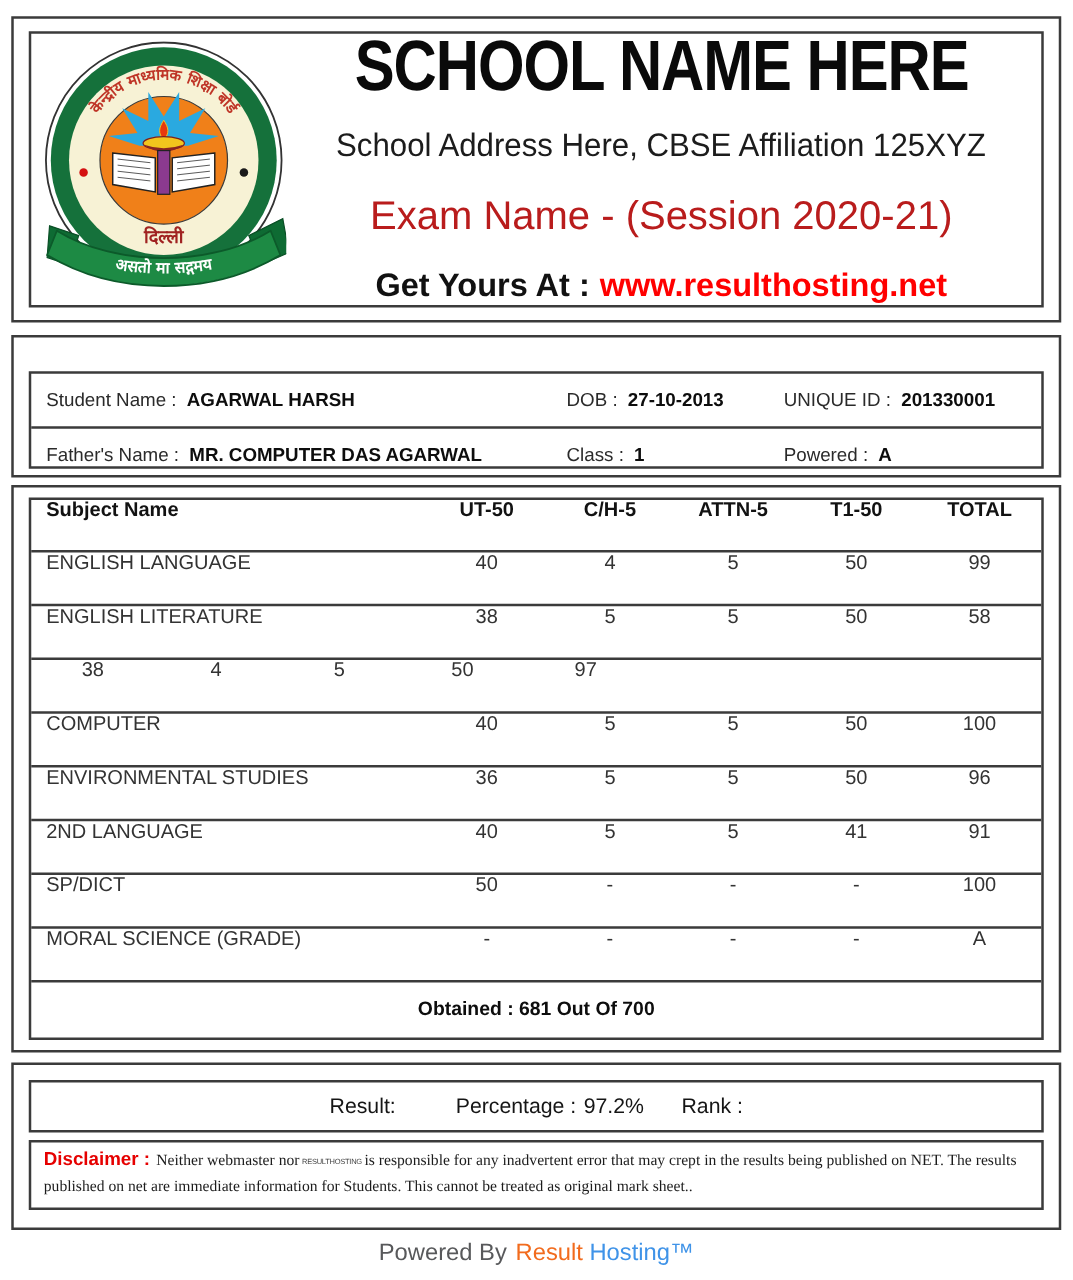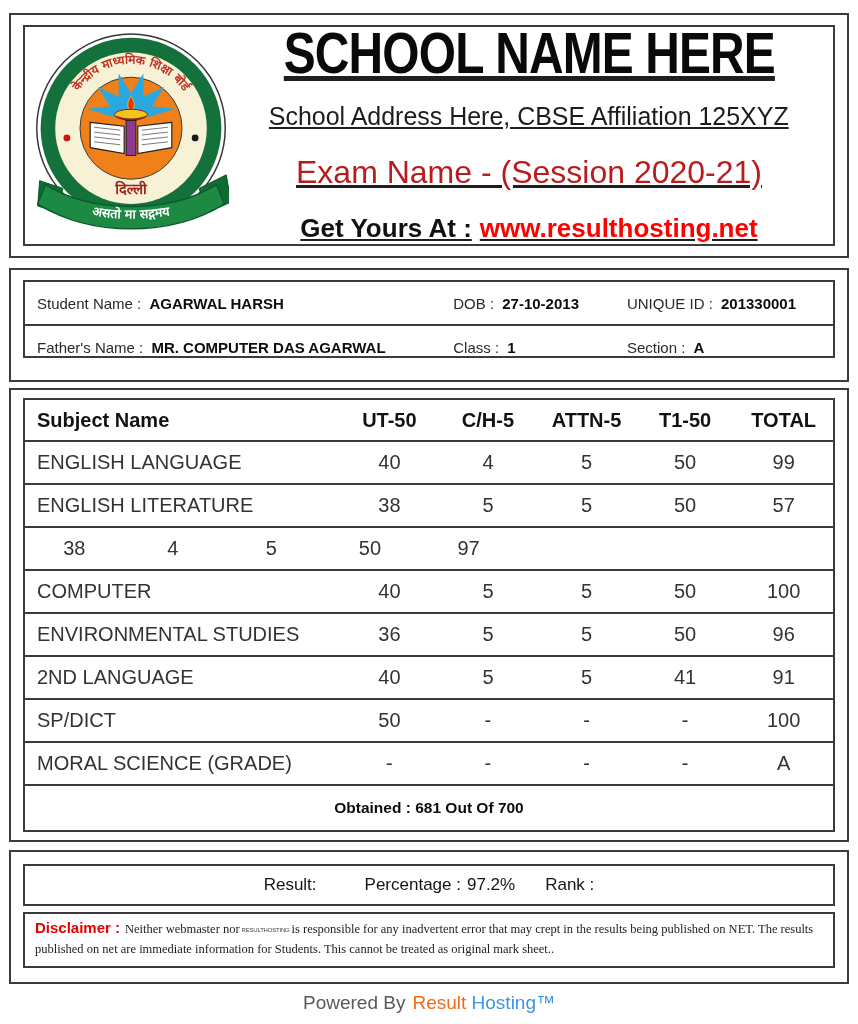--- a/index.html
+++ b/index.html
@@ -8,43 +8,43 @@
     font-family:"Liberation Sans", sans-serif; color:#1f1f1f;
     overflow:hidden;
   }
   .outer { border:2px solid #3b3b3b; margin-left:9px; margin-right:9px; box-sizing:border-box; background:#fff; }
   .inner { border:2px solid #3b3b3b; box-sizing:border-box; }
 
   
   .header-outer { margin-top:13px; height:245px; }
   .header-inner { margin:10px 12px; height:221px; display:flex; align-items:center; padding:0 6px; }
   .logo-wrap { width:200px; flex:0 0 200px; display:flex; justify-content:center; }
-  .head-text { flex:1; display:flex; flex-direction:column; align-items:center; justify-content:center; gap:22px;text-decoration:underline; }
+  .head-text { flex:1; display:flex; flex-direction:column; align-items:center; justify-content:center; gap:22px; }
   .school-name { font-size:57px; font-weight:bold; line-height:52px; color:#0a0a0a;
                  transform:scaleX(0.84); transform-origin:center; letter-spacing:-1px; white-space:nowrap; }
   .address-line { font-size:26px; color:#1c1c1c; transform:scaleX(0.96); transform-origin:center; white-space:nowrap; }
   .exam-line { font-size:32px; color:#b91c1c; white-space:nowrap; }
   .get-yours { font-size:26px; font-weight:bold; color:#111; white-space:nowrap; }
   .get-yours a { color:#ff0000; text-decoration:none; margin-left:8px; }
 
   
   .student-outer { margin-top:10px; height:114px; }
-  .student-inner { margin:10px 12px; height:78px; }
+  .student-inner { margin:27px 12px; height:78px; }
   .info-row { display:flex; align-items:center; height:42px; font-size:15px; }
   .hdivider { height:2px; background:#3b3b3b; }
   .cell-a { width:53%; padding-left:12px; box-sizing:border-box; }
   .cell-b { width:21.5%; }
   .cell-c { width:25.5%; }
   .lbl { color:#2a2a2a; }
   .val { font-weight:bold; color:#0d0d0d; margin-left:4px; }
 
   
   .table-outer { margin-top:6px; height:454px; }
   .table-inner { margin:8px 12px; }
-  .trow { display:flex; align-items:center; height:41px; border-top:2px solid #3b3b3b; font-size:20px; color:#333; }
+  .trow { display:flex; height:41px; border-top:2px solid #3b3b3b; font-size:16px; color:#333; }
   .trow.head { border-top:none; height:40px; font-weight:bold; color:#121212; }
   .col-sub { width:39%; padding-left:12px; box-sizing:border-box; }
   .col-num { width:12.2%; text-align:center; }
   .obtained-row { height:44px; border-top:2px solid #3b3b3b; display:flex; align-items:center; justify-content:center;
                   font-weight:bold; font-size:15.5px; color:#0d0d0d; }
 
   
   .result-outer { margin-top:8px; height:134px; }
   .result-box { margin:12px 12px 6px; height:42px; border:2px solid #3b3b3b; box-sizing:border-box;
                 display:flex; align-items:center; justify-content:center;
@@ -147,21 +147,21 @@
       <div class="info-row">
         <div class="cell-a">
           <span class="lbl">Father's Name :</span>
           <span class="val">MR. COMPUTER DAS AGARWAL</span>
         </div>
         <div class="cell-b">
           <span class="lbl">Class :</span>
           <span class="val">1</span>
         </div>
         <div class="cell-c">
-          <span class="lbl">Section :</span>
+          <span class="lbl">Powered :</span>
           <span class="val">A</span>
         </div>
       </div>
     </div>
   </div>
 
   <div class="outer table-outer">
     <div class="inner table-inner">
       <div class="trow head">
         <div class="col-sub">Subject Name</div>
@@ -179,21 +179,21 @@
         <div class="col-num">5</div>
         <div class="col-num">50</div>
         <div class="col-num">99</div>
       </div>
       <div class="trow">
         <div class="col-sub">ENGLISH LITERATURE</div>
         <div class="col-num">38</div>
         <div class="col-num">5</div>
         <div class="col-num">5</div>
         <div class="col-num">50</div>
-        <div class="col-num">57</div>
+        <div class="col-num">58</div>
       </div>
       <div class="trow">
         <div class="col-num">38</div>
         <div class="col-num">4</div>
         <div class="col-num">5</div>
         <div class="col-num">50</div>
         <div class="col-num">97</div>
       </div>
       <div class="trow">
         <div class="col-sub">COMPUTER</div>

